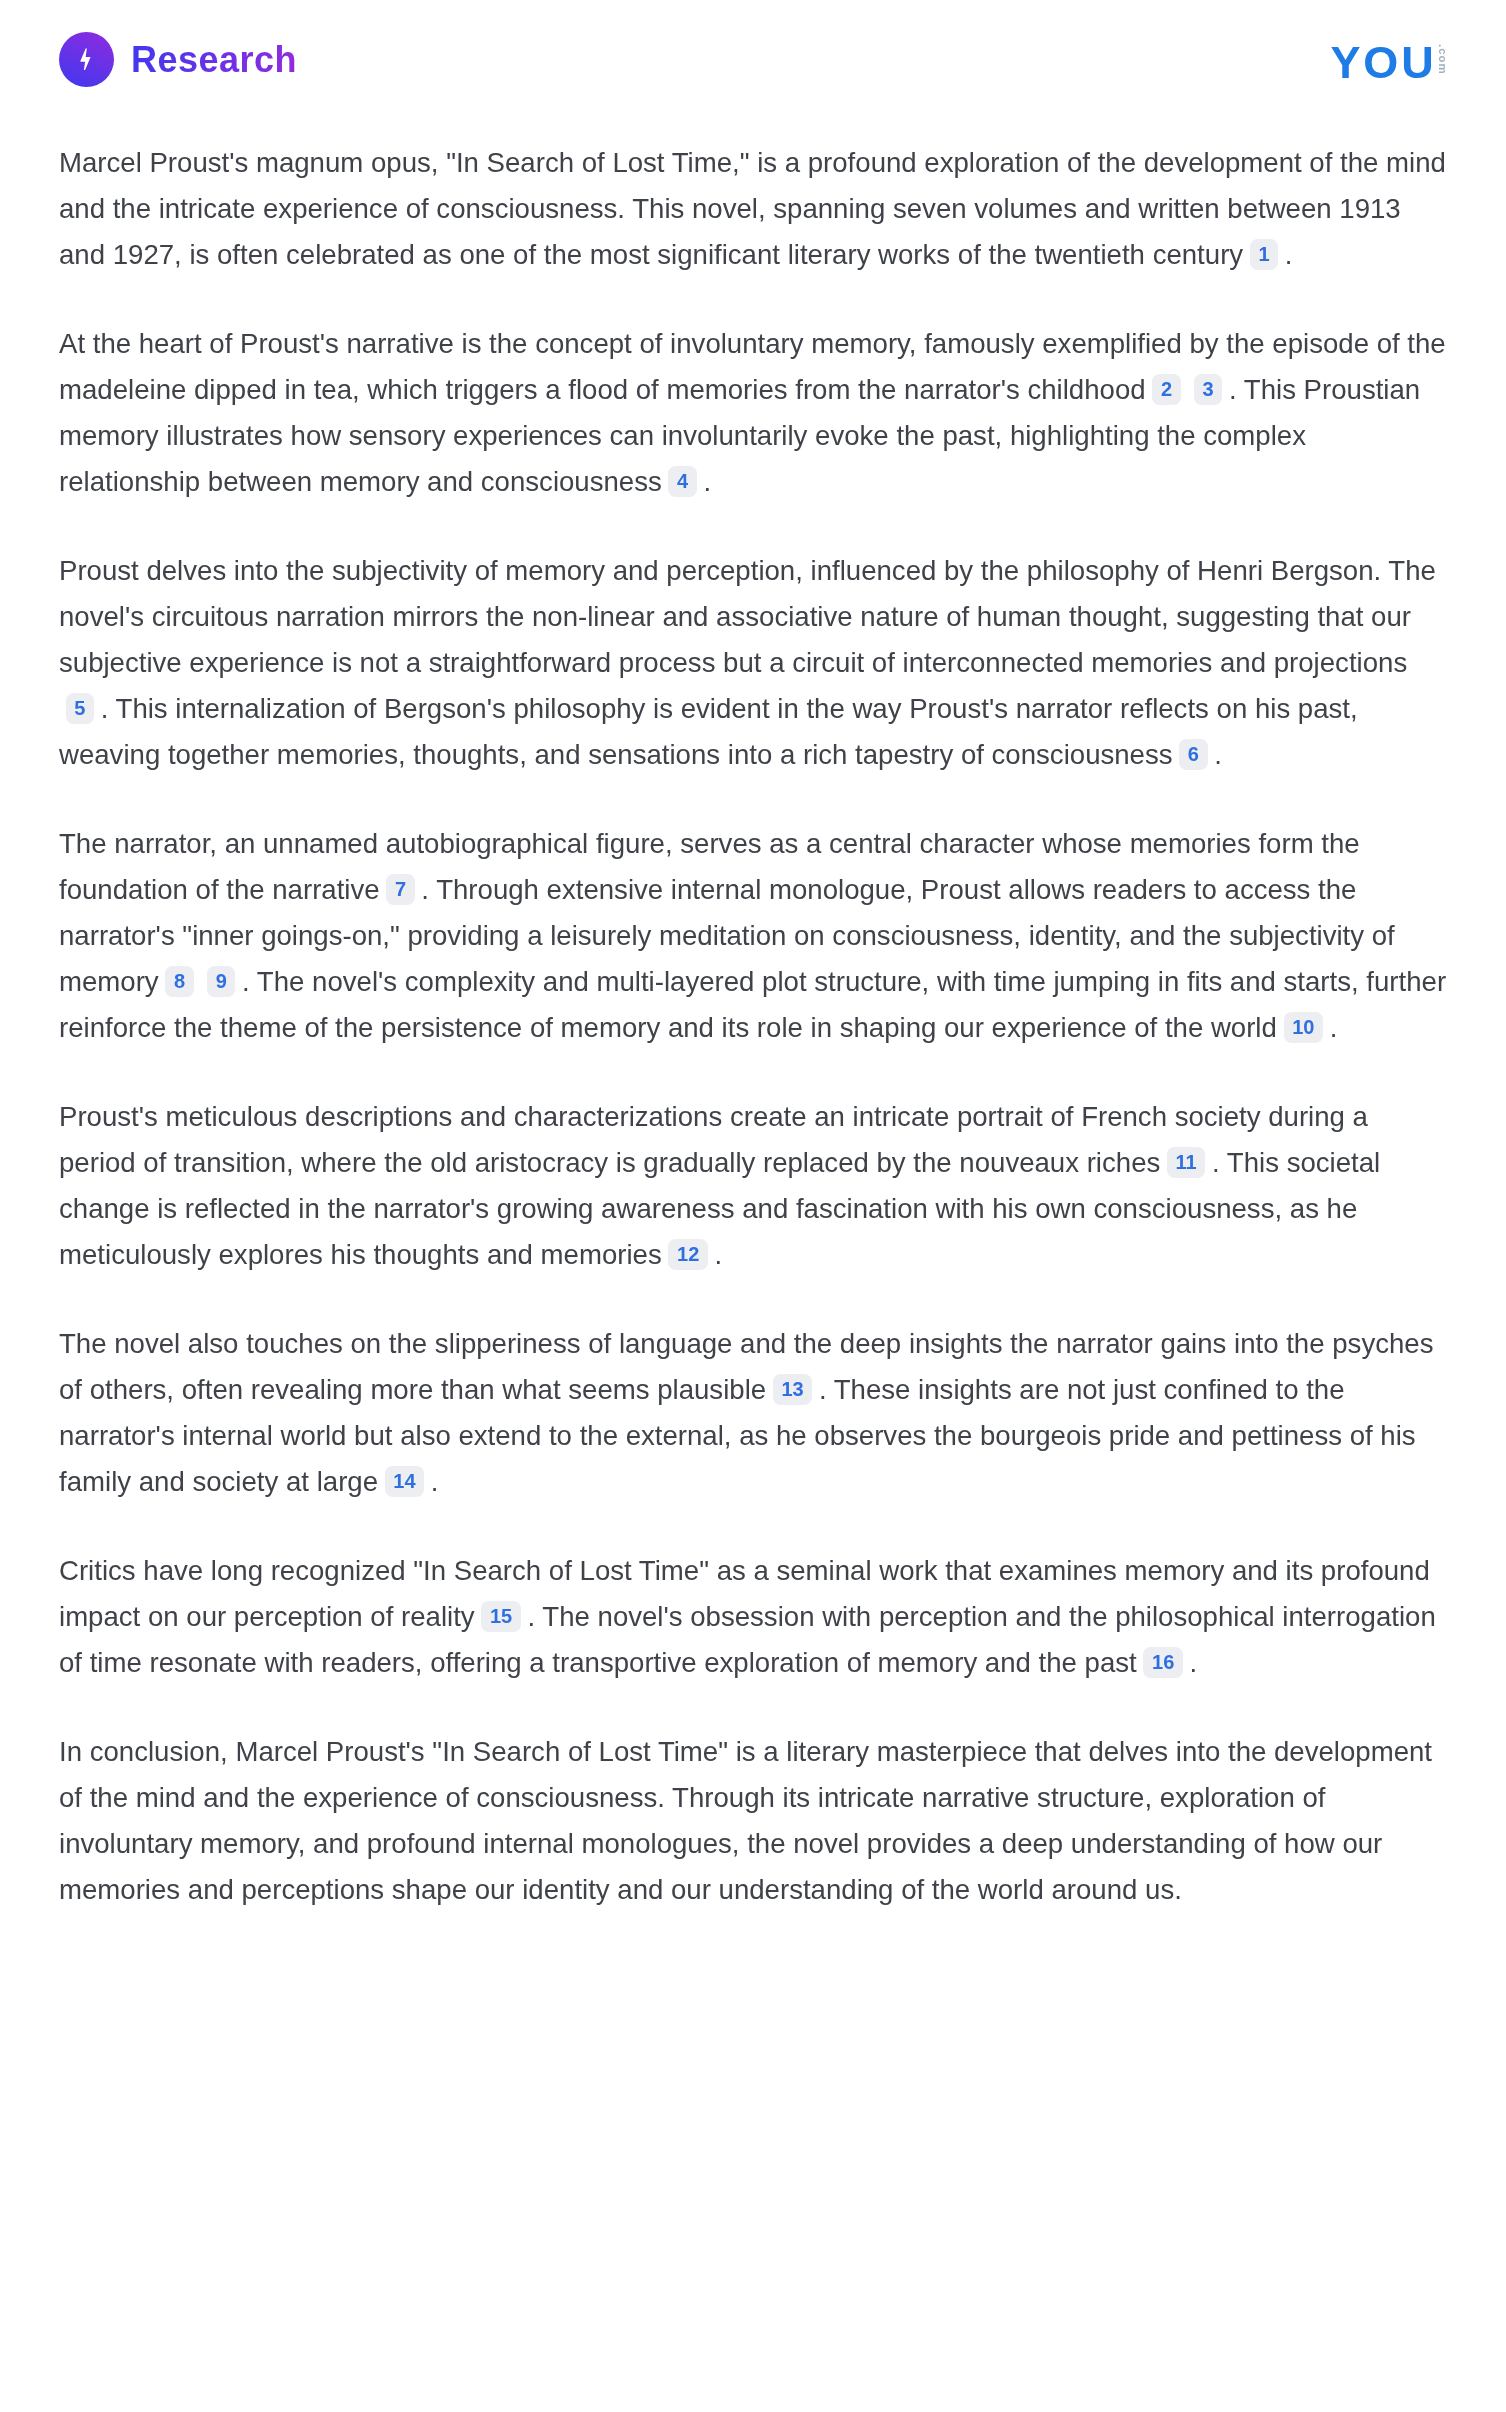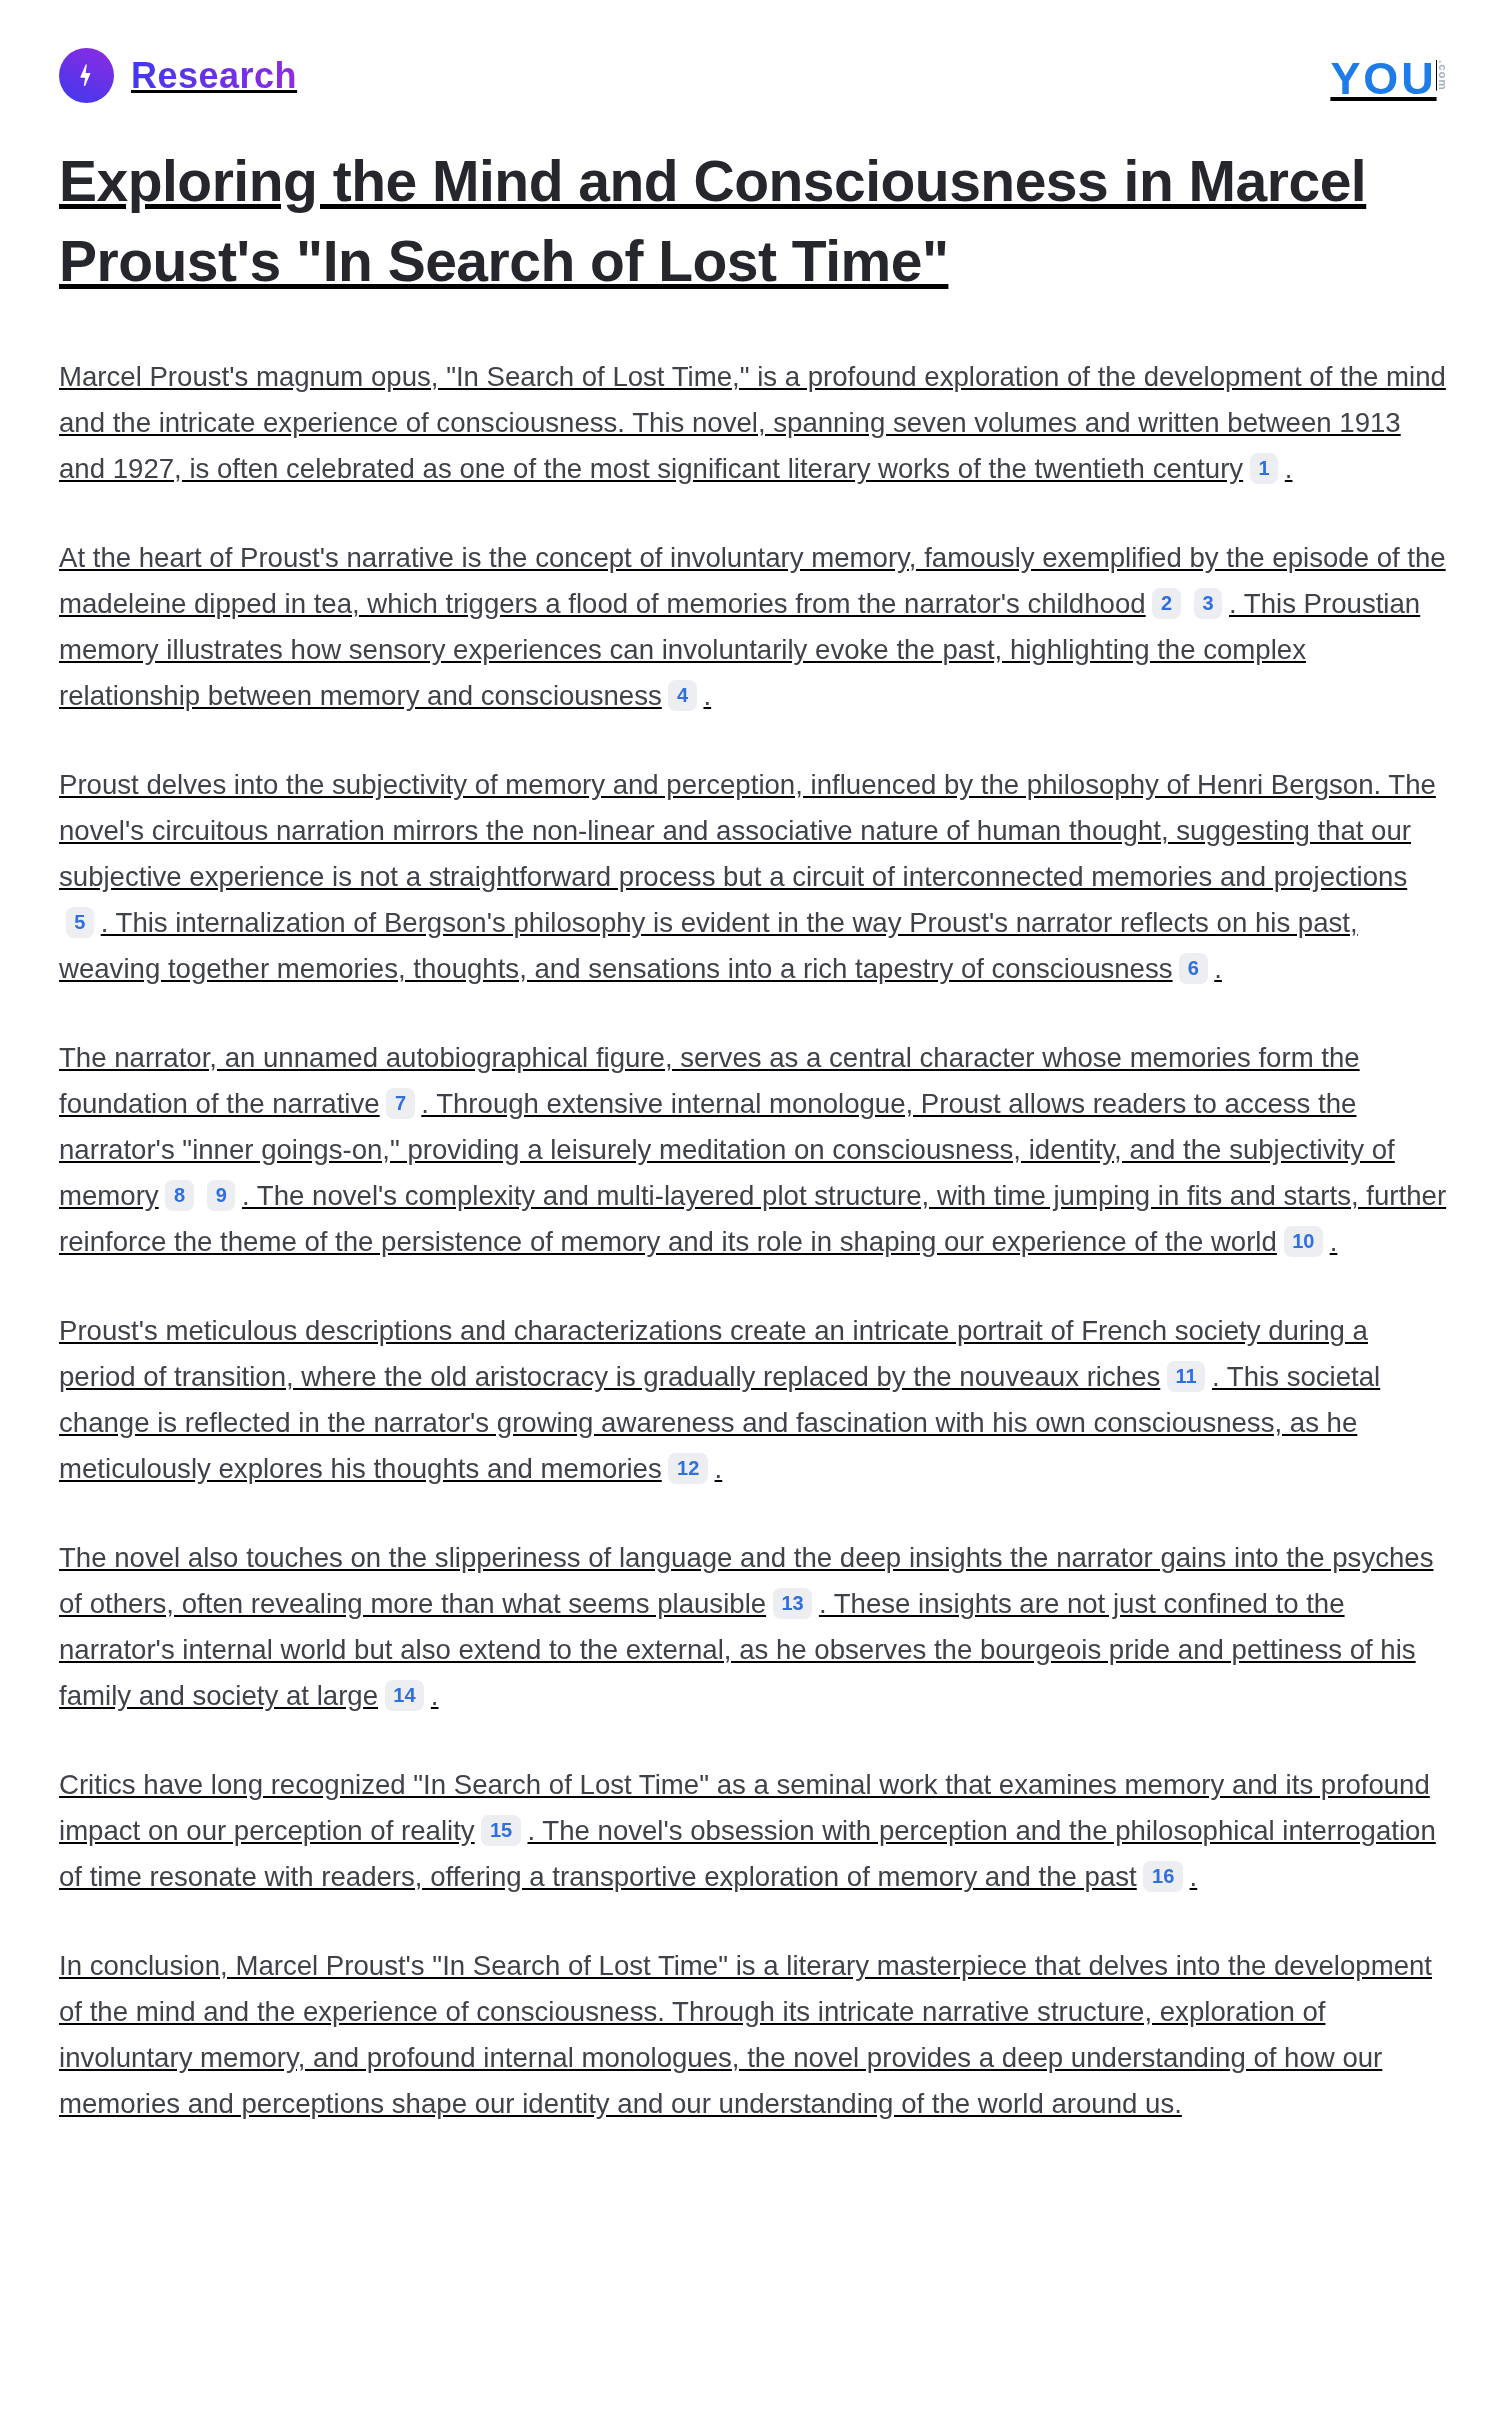--- a/index.html
+++ b/index.html
@@ -12,21 +12,21 @@
     --body-text:#3f4349;
   }
   *{box-sizing:border-box;}
   html,body{margin:0;padding:0;background:#ffffff;}
   body{
     width:1507px;
     min-height:2413px;
     font-family:"Liberation Sans", sans-serif;
     -webkit-font-smoothing:antialiased;
   }
-  .page{padding:48px 59px 57px 59px;text-decoration:underline;}
+  .page{padding:32px 59px 57px 59px;}
   .topbar{
     display:flex;
     justify-content:space-between;
     align-items:flex-start;
   }
   .research-badge{
     display:flex;
     align-items:center;
     gap:17px;
   }
@@ -118,21 +118,20 @@
       </span>
       <span class="badge-label">Research</span>
     </div>
 
     <div class="logo">
       <span class="logo-text">YOU</span>
       <span class="logo-suffix">.com</span>
     </div>
   </header>
 
-  <h1 class="title">Exploring the Mind and Consciousness in Marcel Proust's "In Search of Lost Time"</h1>
 
   <main class="article-body">
       <p class="paragraph"><span>Marcel Proust's magnum opus, "In Search of Lost Time," is a profound exploration of the development of the mind and the intricate experience of consciousness. This novel, spanning seven volumes and written between 1913 and 1927, is often celebrated as one of the most significant literary works of the twentieth century</span><span class="citation-chip">1</span><span>.</span></p>
       <p class="paragraph"><span>At the heart of Proust's narrative is the concept of involuntary memory, famously exemplified by the episode of the madeleine dipped in tea, which triggers a flood of memories from the narrator's childhood</span><span class="citation-chip">2</span><span class="citation-chip">3</span><span>. This Proustian memory illustrates how sensory experiences can involuntarily evoke the past, highlighting the complex relationship between memory and consciousness</span><span class="citation-chip">4</span><span>.</span></p>
       <p class="paragraph"><span>Proust delves into the subjectivity of memory and perception, influenced by the philosophy of Henri Bergson. The novel's circuitous narration mirrors the non-linear and associative nature of human thought, suggesting that our subjective experience is not a straightforward process but a circuit of interconnected memories and projections</span><span class="citation-chip">5</span><span>. This internalization of Bergson's philosophy is evident in the way Proust's narrator reflects on his past, weaving together memories, thoughts, and sensations into a rich tapestry of consciousness</span><span class="citation-chip">6</span><span>.</span></p>
       <p class="paragraph"><span>The narrator, an unnamed autobiographical figure, serves as a central character whose memories form the foundation of the narrative</span><span class="citation-chip">7</span><span>. Through extensive internal monologue, Proust allows readers to access the narrator's "inner goings-on," providing a leisurely meditation on consciousness, identity, and the subjectivity of memory</span><span class="citation-chip">8</span><span class="citation-chip">9</span><span>. The novel's complexity and multi-layered plot structure, with time jumping in fits and starts, further reinforce the theme of the persistence of memory and its role in shaping our experience of the world</span><span class="citation-chip">10</span><span>.</span></p>
       <p class="paragraph"><span>Proust's meticulous descriptions and characterizations create an intricate portrait of French society during a period of transition, where the old aristocracy is gradually replaced by the nouveaux riches</span><span class="citation-chip">11</span><span>. This societal change is reflected in the narrator's growing awareness and fascination with his own consciousness, as he meticulously explores his thoughts and memories</span><span class="citation-chip">12</span><span>.</span></p>
       <p class="paragraph"><span>The novel also touches on the slipperiness of language and the deep insights the narrator gains into the psyches of others, often revealing more than what seems plausible</span><span class="citation-chip">13</span><span>. These insights are not just confined to the narrator's internal world but also extend to the external, as he observes the bourgeois pride and pettiness of his family and society at large</span><span class="citation-chip">14</span><span>.</span></p>
       <p class="paragraph"><span>Critics have long recognized "In Search of Lost Time" as a seminal work that examines memory and its profound impact on our perception of reality</span><span class="citation-chip">15</span><span>. The novel's obsession with perception and the philosophical interrogation of time resonate with readers, offering a transportive exploration of memory and the past</span><span class="citation-chip">16</span><span>.</span></p>
       <p class="paragraph"><span>In conclusion, Marcel Proust's "In Search of Lost Time" is a literary masterpiece that delves into the development of the mind and the experience of consciousness. Through its intricate narrative structure, exploration of involuntary memory, and profound internal monologues, the novel provides a deep understanding of how our memories and perceptions shape our identity and our understanding of the world around us.</span></p>

